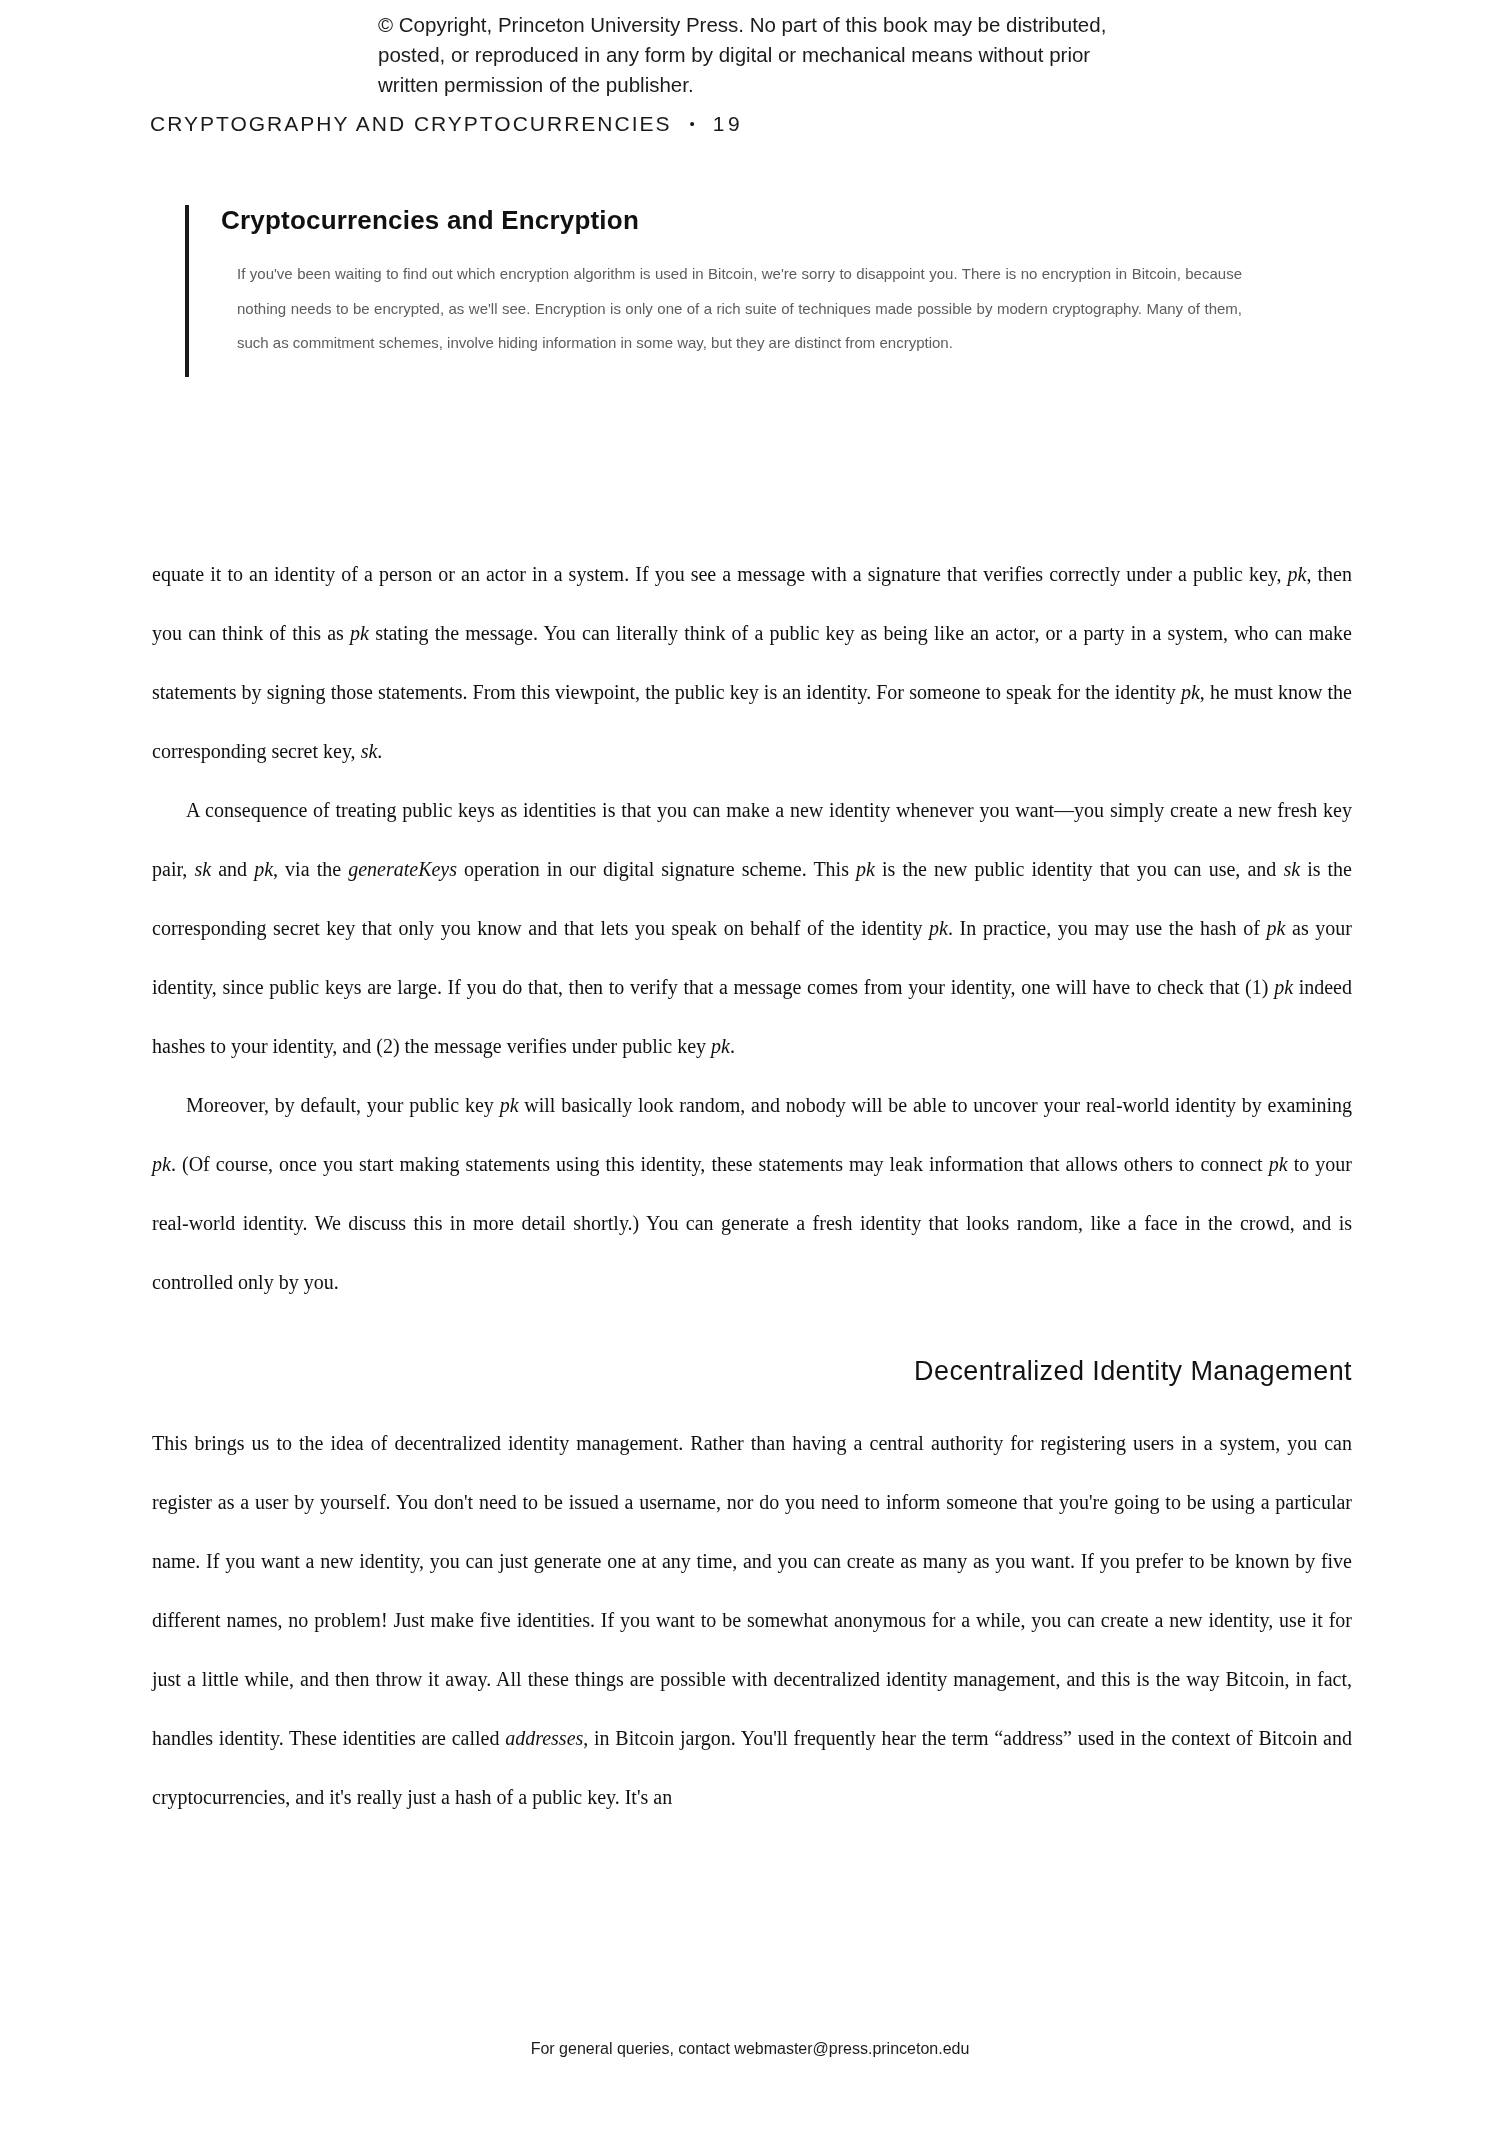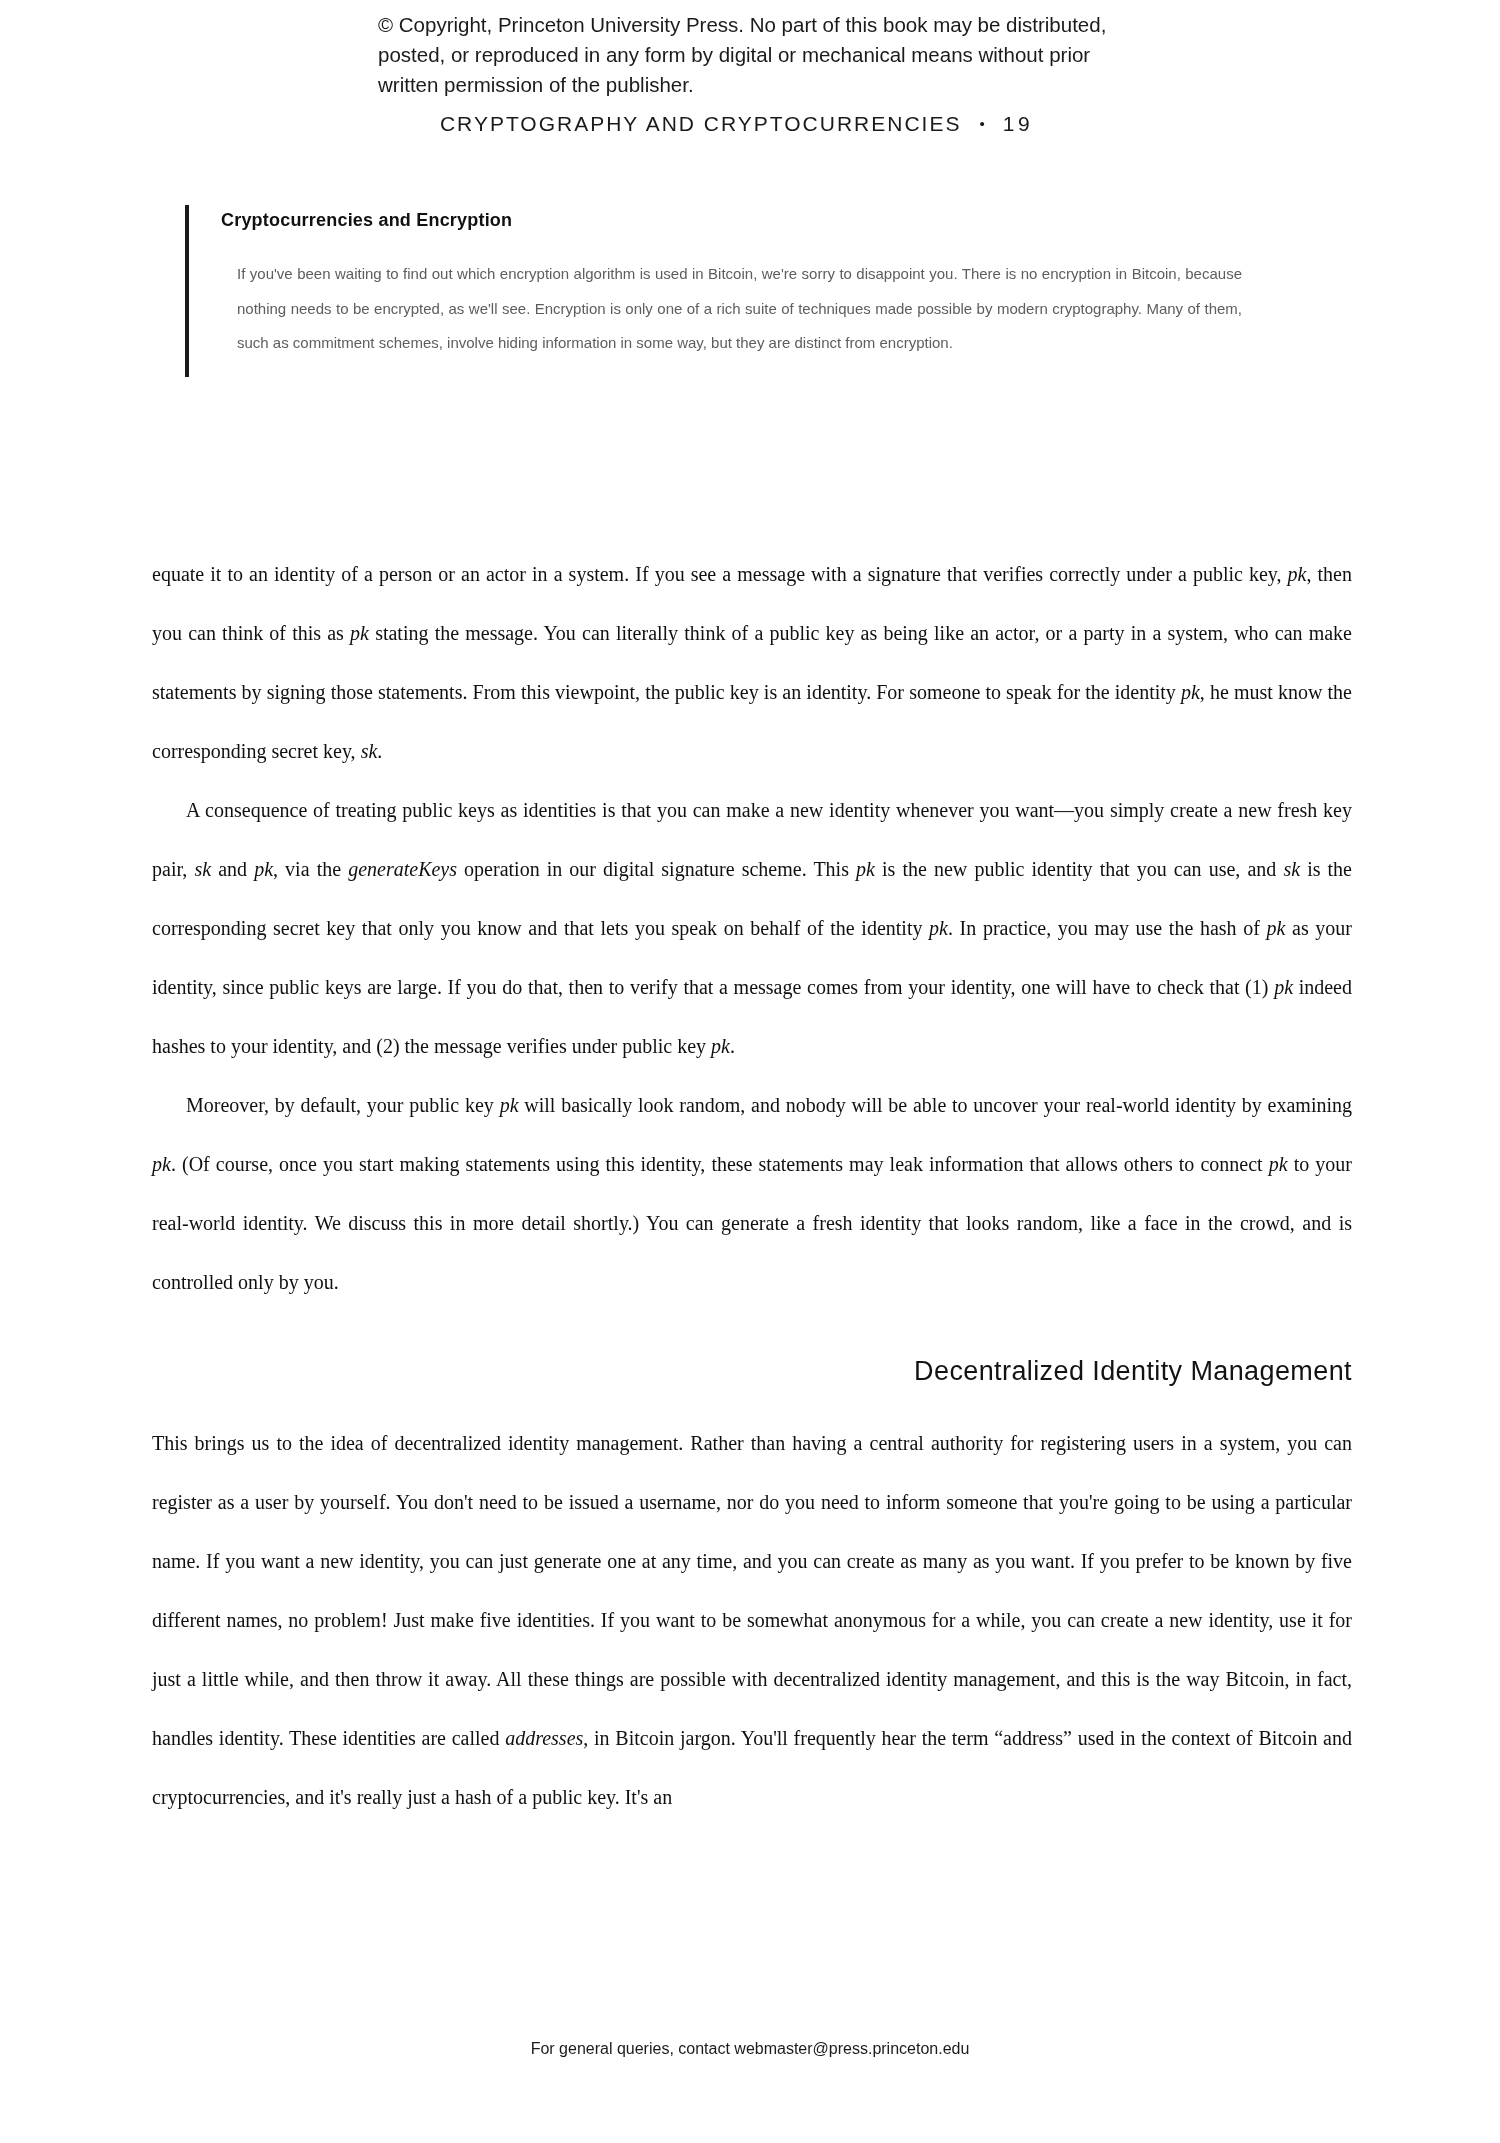--- a/index.html
+++ b/index.html
@@ -33,24 +33,24 @@
     font-family: "Liberation Sans", "DejaVu Sans", sans-serif;
     font-size: 20.5px;
     line-height: 30px;
     color: #1b1b1b;
     text-align: left;
   }
 
   
   .running-head {
     position: absolute;
-    left: 134px;
+    left: 150px;
     top: 112px;
     width: 1205px;
-    text-align: center;
+    text-align: left;
     font-family: "Liberation Sans", "DejaVu Sans", sans-serif;
     font-weight: 300;
     font-size: 21px;
     letter-spacing: 2.0px;
     color: #1a1a1a;
     white-space: nowrap;
   }
   .running-head .rh-title { letter-spacing: 2.0px; }
   .running-head .rh-sep {
     display: inline-block;
@@ -66,21 +66,21 @@
     left: 185px;
     top: 205px;
     width: 1060px;
     padding-left: 32px;
     border-left: 4px solid #1a1a1a;
     box-sizing: border-box;
   }
   .sidebar-title {
     font-family: "Liberation Sans", "DejaVu Sans", sans-serif;
     font-weight: bold;
-    font-size: 18px;
+    font-size: 26px;
     letter-spacing: 0.2px;
     color: #111111;
     margin: 0 0 22px 0;
     line-height: 30px;
   }
   .sidebar-body {
     font-family: Liberation Sans, sans-serif;
     font-weight: 300;
     font-size: 15px;
     line-height: 34.5px;

